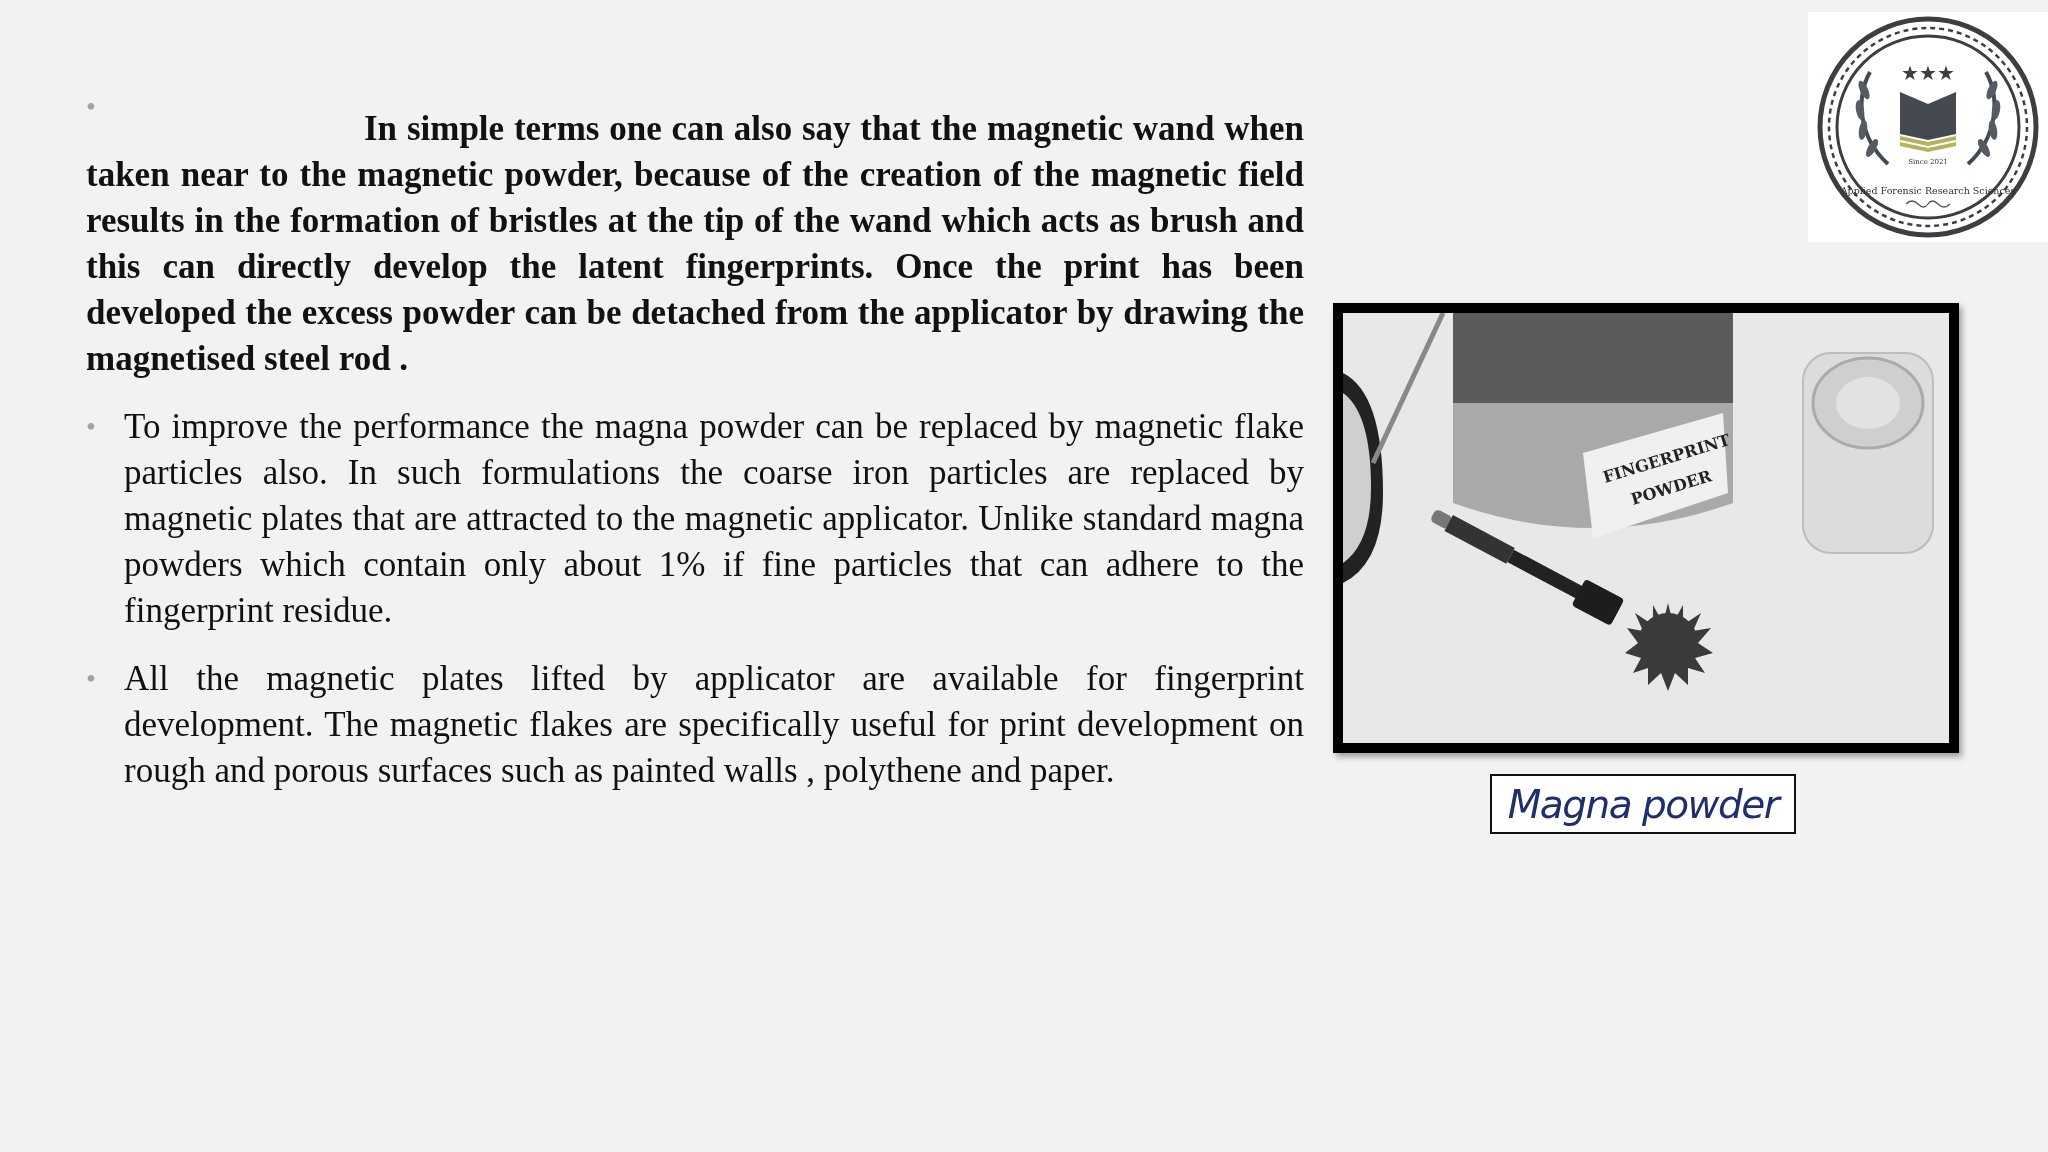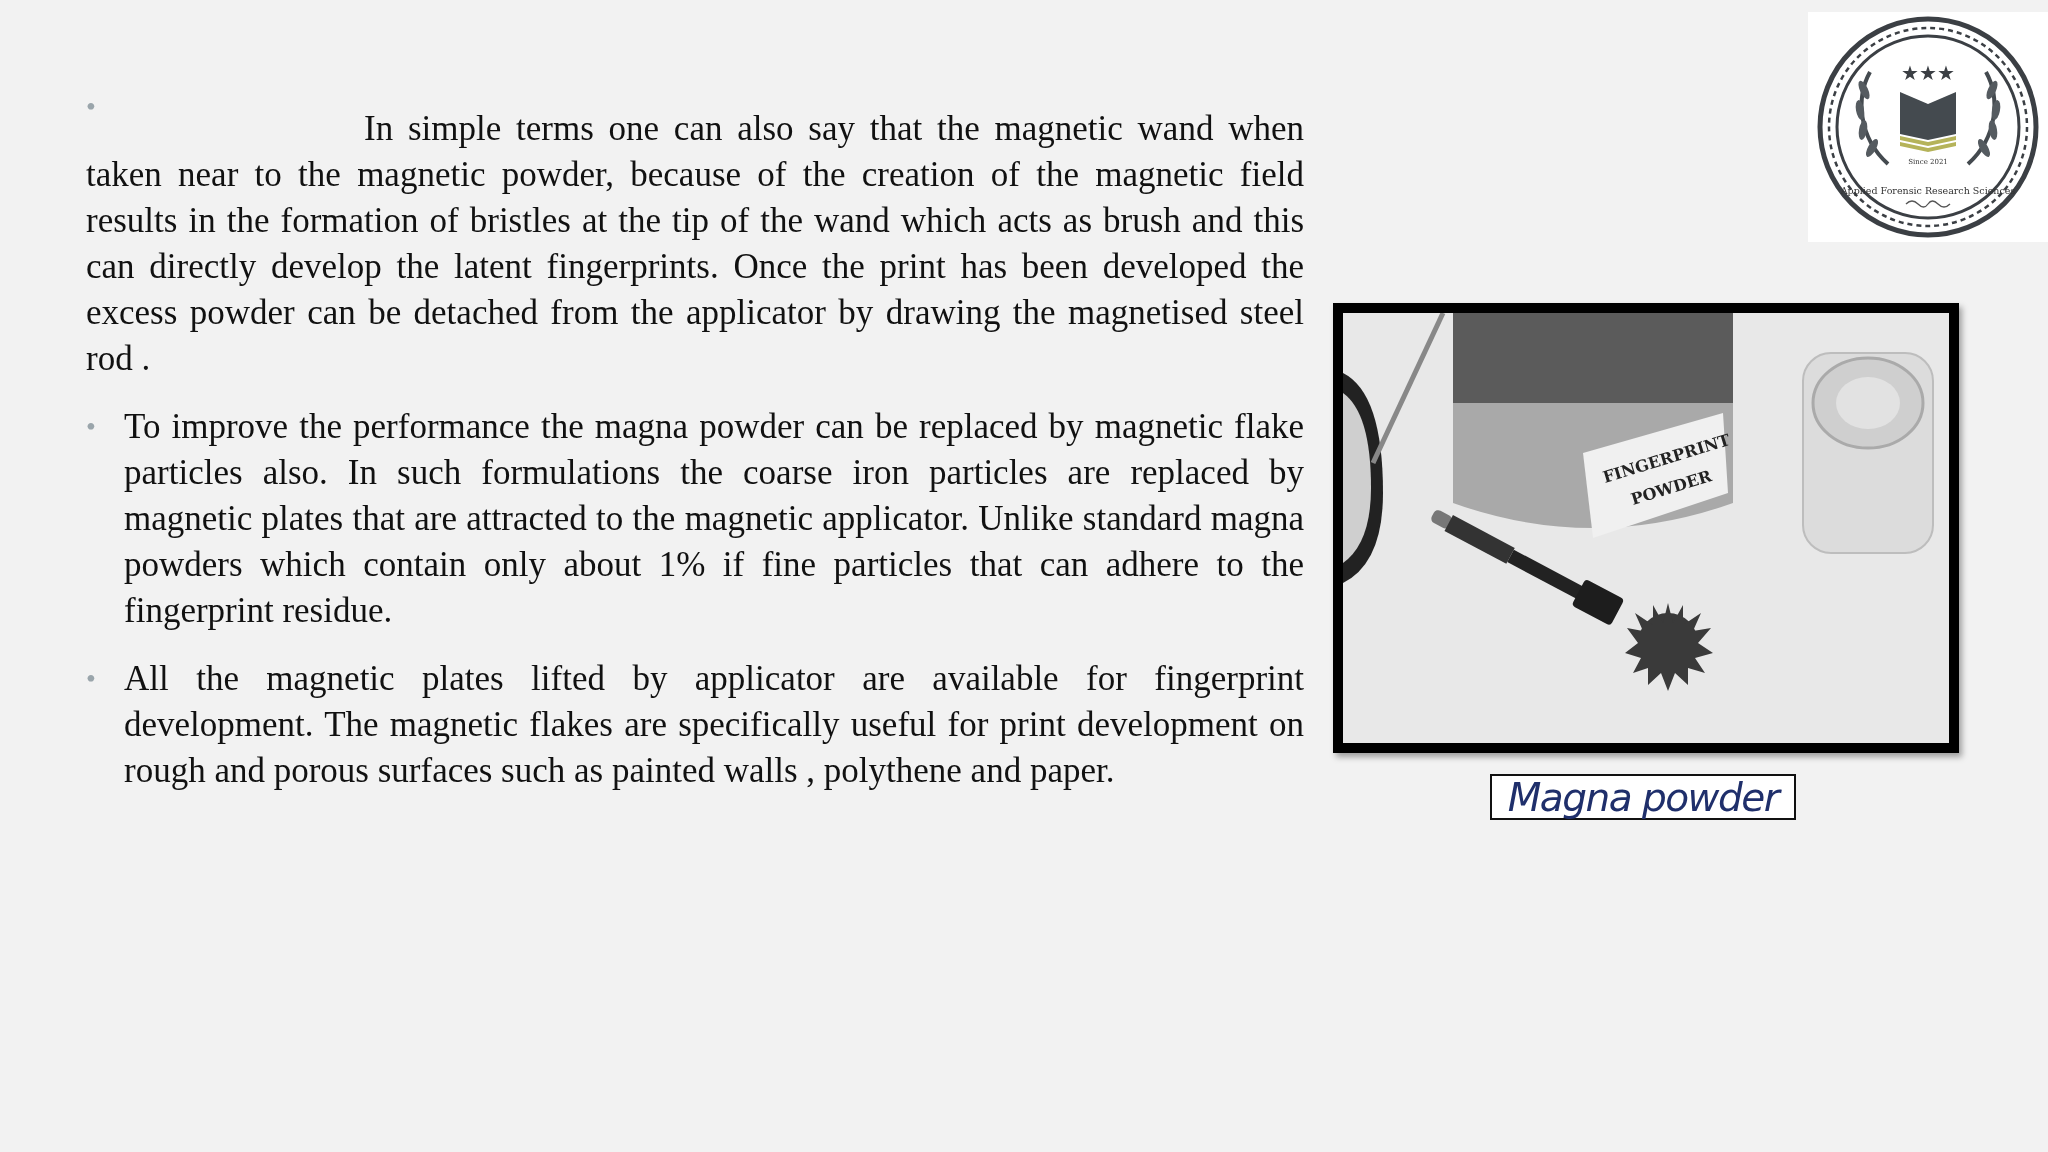--- a/index.html
+++ b/index.html
@@ -15,37 +15,37 @@
   }
   .bullet {
     position: relative; padding-left: 38px; text-align: justify;
     margin: 0 0 22px 0;
   }
   .bullet .dot {
     position: absolute; left: 0; top: 0; width: 20px; color: #9aa5ab;
     font-size: 28px;
   }
   .para {
-    text-align: justify; text-indent: 278px; margin: 0 0 22px 0;
+    text-align: justify; text-indent: 278px; margin: 0 0 22px 0; font-weight: bold;
   }
   .logo-wrap {
     position: absolute; left: 1808px; top: 12px; width: 240px; height: 230px;
     background: #ffffff;
   }
   .logo-wrap svg { display: block; }
   .photo-frame {
     position: absolute; left: 1333px; top: 303px; width: 626px; height: 450px;
     background: #000; box-shadow: 3px 4px 6px rgba(0,0,0,0.35);
   }
   .photo {
     position: absolute; left: 10px; top: 10px; right: 10px; bottom: 10px;
     background: #e6e6e6; overflow: hidden;
   }
   .caption-box {
-    position: absolute; left: 1490px; top: 774px; width: 306px; height: 46px;
+    position: absolute; left: 1490px; top: 774px; width: 306px; height: 60px;
     border: 2px solid #111; background: #ffffff; box-sizing: border-box;
     display: flex; align-items: center; justify-content: center;
   }
   .caption {
     font-family: "DejaVu Sans", sans-serif; font-style: italic;
     font-size: 39px; color: #1f2f6b; letter-spacing: -1.5px;
   }
 </style>
 </head>
 <body>

